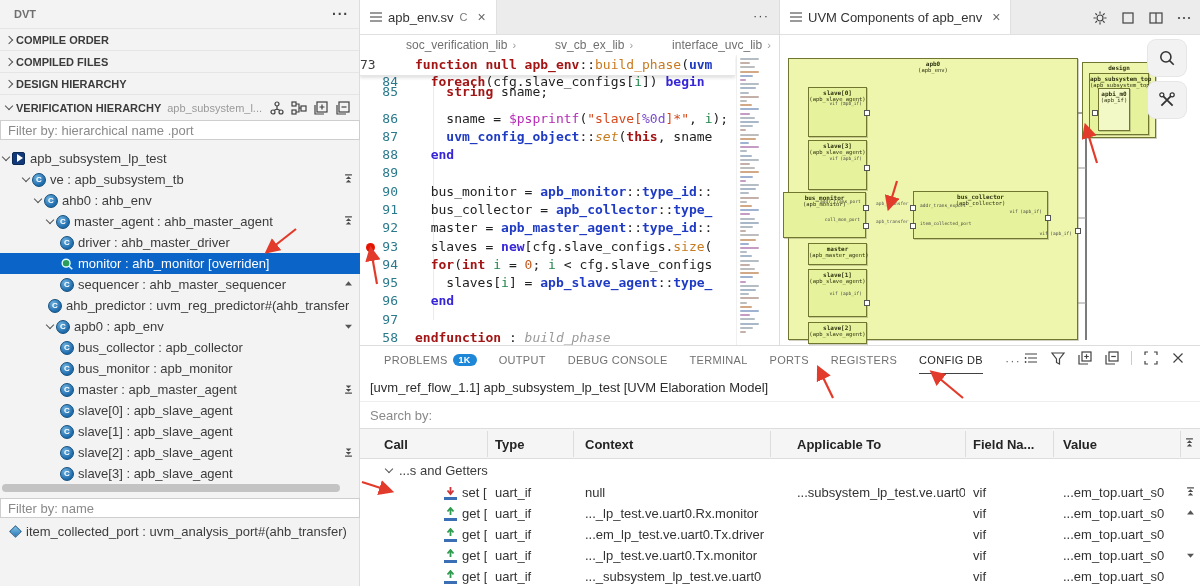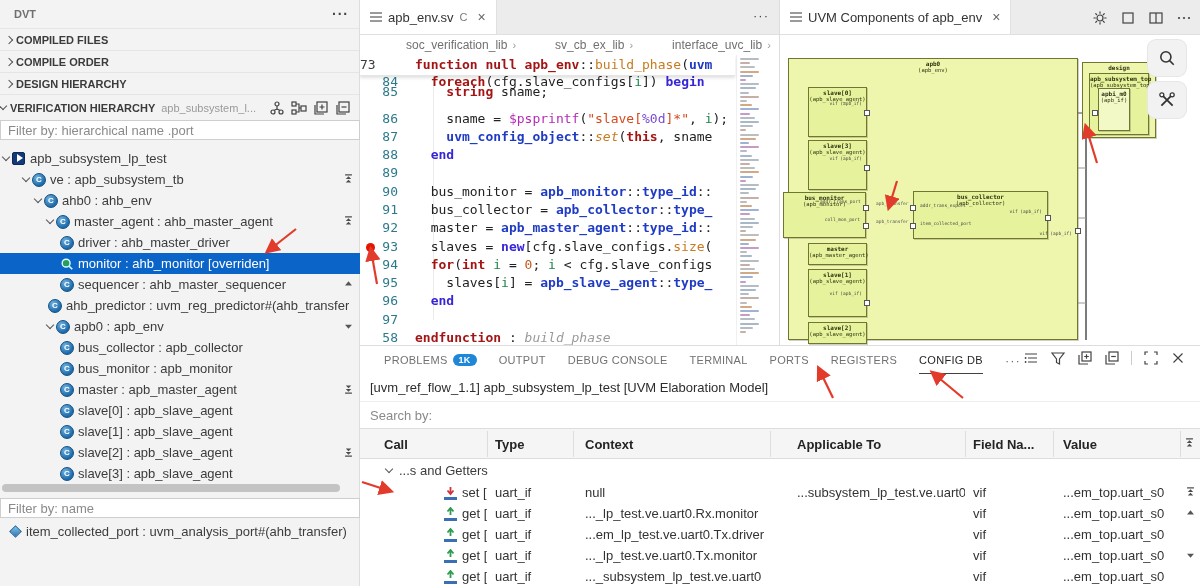--- a/index.html
+++ b/index.html
@@ -9,21 +9,21 @@
   .abs { position:absolute; }
 
   
   .sidebar { left:0; top:0; width:360px; height:586px; background:#f3f3f3; border-right:1px solid #ddd; }
   .sb-title { height:28px; display:flex; align-items:center; padding:0 10px 0 14px; color:#6f6f6f; font-size:11px; font-weight:bold; }
   .sb-title .dots { margin-left:auto; color:#424242; font-size:14px; letter-spacing:1px; }
   .sb-section { height:22px; display:flex; align-items:center; border-top:1px solid #e5e5e5; padding-left:6px; font-size:11px; font-weight:bold; color:#3b3b3b; cursor:pointer; }
   .sb-section .chev { margin-right:4px; }
   .chev { display:inline-block; width:6px; height:6px; border-right:1.4px solid #555; border-bottom:1.4px solid #555; transform:rotate(-45deg); }
   .chev.down { transform:rotate(45deg); margin-top:-3px; }
-  .verif-head { height:26px; display:flex; align-items:center; border-top:1px solid #e5e5e5; font-size:11px; }
+  .verif-head { height:26px; display:flex; align-items:center; border-top:1px solid #e5e5e5; padding-left:6px; font-size:11px; }
   .verif-head .lbl { font-weight:bold; color:#3b3b3b; margin-left:4px; }
   .verif-head .ctx { color:#9a9a9a; margin-left:6px; font-size:11px; }
   .verif-head .icons { margin-left:auto; display:flex; gap:6px; padding-right:8px; }
   .vicon { width:16px; height:16px; display:flex; align-items:center; justify-content:center; cursor:pointer; }
   .filter-input { display:block; width:360px; height:20px; border:1px solid #cecece; background:#fff; font-size:13px; padding:0 7px; color:#555; font-family:"Liberation Sans",sans-serif; }
   .filter-input::placeholder { color:#8a8a8a; }
   .tree { position:absolute; left:0; top:148px; width:360px; }
   .trow { position:relative; height:21px; display:flex; align-items:center; cursor:pointer; white-space:nowrap; }
   .trow.sel { background:#0b64c8; color:#fff; }
   .trow .tchev { width:12px; display:inline-flex; justify-content:center; flex:0 0 12px; }
@@ -118,25 +118,25 @@
 <div class="app">
 
   <div class="abs sidebar">
     <div class="sb-title">
       <span>DVT</span>
       <span class="dots">···</span>
     </div>
     <div id="sb-sections">
         <div class="sb-section">
           <span class="chev"></span>
-          <span>COMPILED FILES</span>
+          <span>COMPILE ORDER</span>
         </div>
         <div class="sb-section">
           <span class="chev"></span>
-          <span>COMPILE ORDER</span>
+          <span>COMPILED FILES</span>
         </div>
         <div class="sb-section">
           <span class="chev"></span>
           <span>DESIGN HIERARCHY</span>
         </div>
       </div>
     <div class="verif-head">
       <span class="chev down"></span>
       <span class="lbl">VERIFICATION HIERARCHY</span>
       <span class="ctx">apb_subsystem_l...</span>

